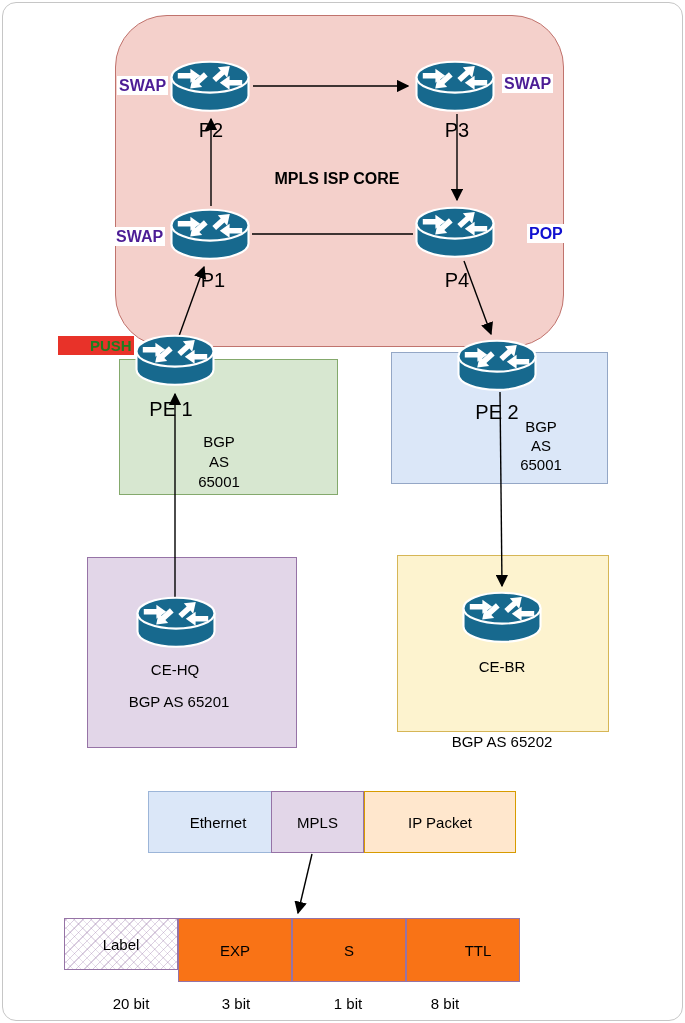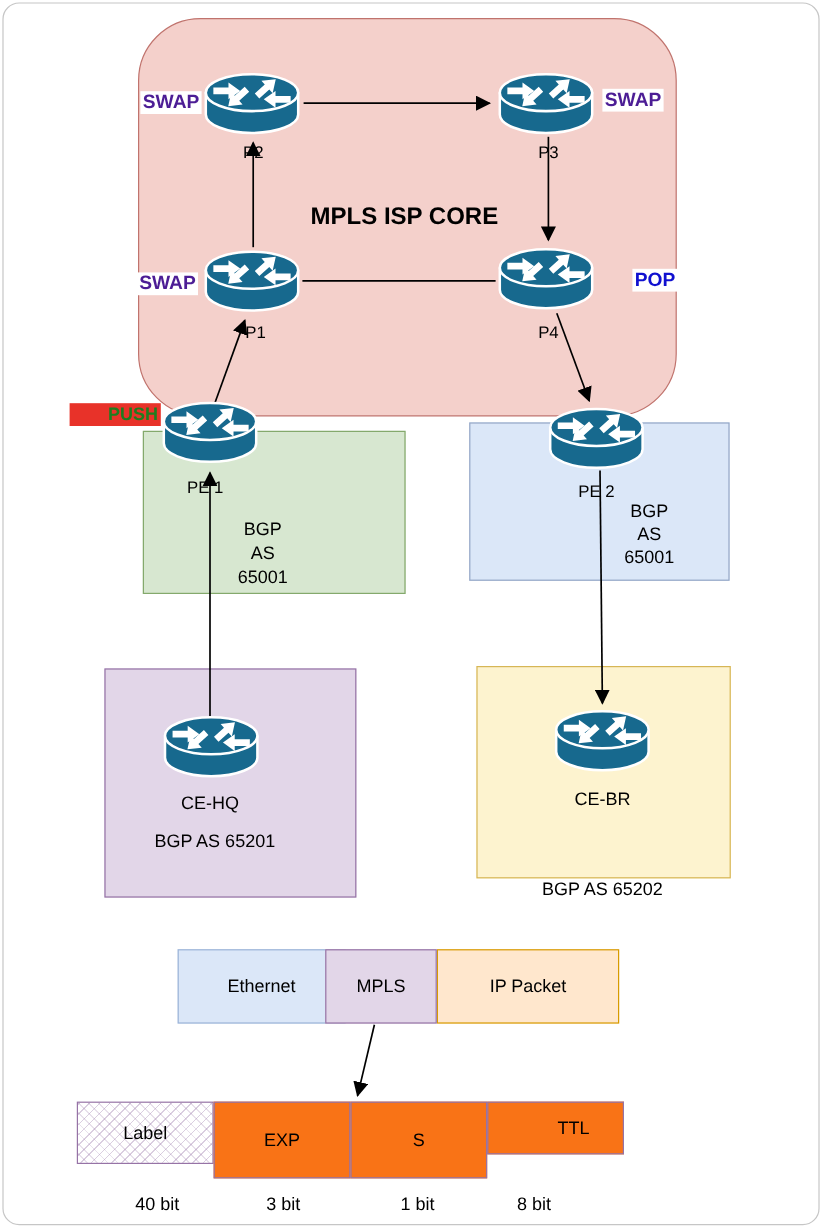--- a/index.html
+++ b/index.html
@@ -5,27 +5,27 @@
   html,body{margin:0;padding:0;background:#fff;}
   .canvas{
     position:relative;width:685px;height:1023px;background:#fff;overflow:hidden;
     font-family:"Liberation Sans","DejaVu Sans",sans-serif;color:#000;
   }
   .frame{position:absolute;inset:2px;border:1px solid #c6c6c6;border-radius:14px;}
   
   .core-box{position:absolute;left:115px;top:15px;width:447px;height:330px;
     background:#f4d0cb;border:1px solid #c0736d;border-radius:52px;}
   .core-title{position:absolute;left:337px;top:170px;transform:translateX(-50%);
-    font-weight:bold;font-size:20px;white-space:nowrap;}
+    font-weight:bold;font-size:16px;white-space:nowrap;}
   
   .wires{position:absolute;left:0;top:0;pointer-events:none;}
   
   .router{position:absolute;width:84px;height:56px;}
   
-  .lbl{position:absolute;transform:translateX(-50%);white-space:nowrap;font-size:14px;}
+  .lbl{position:absolute;transform:translateX(-50%);white-space:nowrap;font-size:20px;}
   .badge{position:absolute;background:#fff;font-weight:bold;font-size:16px;
     line-height:19px;padding:0 2px;white-space:nowrap;}
   .badge.red{color:#4c1d95;}
   .badge.blue{color:#1010d0;}
   .badge.push{background:#e83229;color:#1e7d1f;font-size:15px;padding-left:32px;}
   
   .site{position:absolute;box-sizing:border-box;}
   .site.green{background:#d7e7d0;border:1px solid #84a96c;}
   .site.blue{background:#dbe7f8;border:1px solid #94a7c6;}
   .site.purple{background:#e2d6e8;border:1px solid #9673a6;}
@@ -152,19 +152,19 @@
   <div class="astext" style="left:502px;top:657px;">CE-BR</div>
   <div class="astext" style="left:502px;top:732px;">BGP AS 65202</div>
 
   <div class="cell eth" style="left:148px;top:791px;width:140px;height:62px;">Ethernet</div>
   <div class="cell ip" style="left:364px;top:791px;width:152px;height:62px;">IP Packet</div>
   <div class="cell mpls" style="left:271px;top:791px;width:93px;height:62px;">MPLS</div>
 
   <div class="cell hatch" style="left:64px;top:918px;width:114px;height:52px;">Label</div>
   <div class="cell field" style="left:178px;top:918px;width:114px;height:64px;">EXP</div>
   <div class="cell field" style="left:292px;top:918px;width:114px;height:64px;">S</div>
-  <div class="cell field" style="left:406px;top:918px;width:114px;height:44px;padding-left:30px;">TTL</div>
+  <div class="cell field" style="left:406px;top:918px;width:114px;height:64px;padding-left:30px;">TTL</div>
 
-  <div class="bit" style="left:131px;top:995px;">40 bit</div>
+  <div class="bit" style="left:131px;top:995px;">20 bit</div>
   <div class="bit" style="left:236px;top:995px;">3 bit</div>
   <div class="bit" style="left:348px;top:995px;">1 bit</div>
   <div class="bit" style="left:445px;top:995px;">8 bit</div>
 </div>
 
 </body></html>

